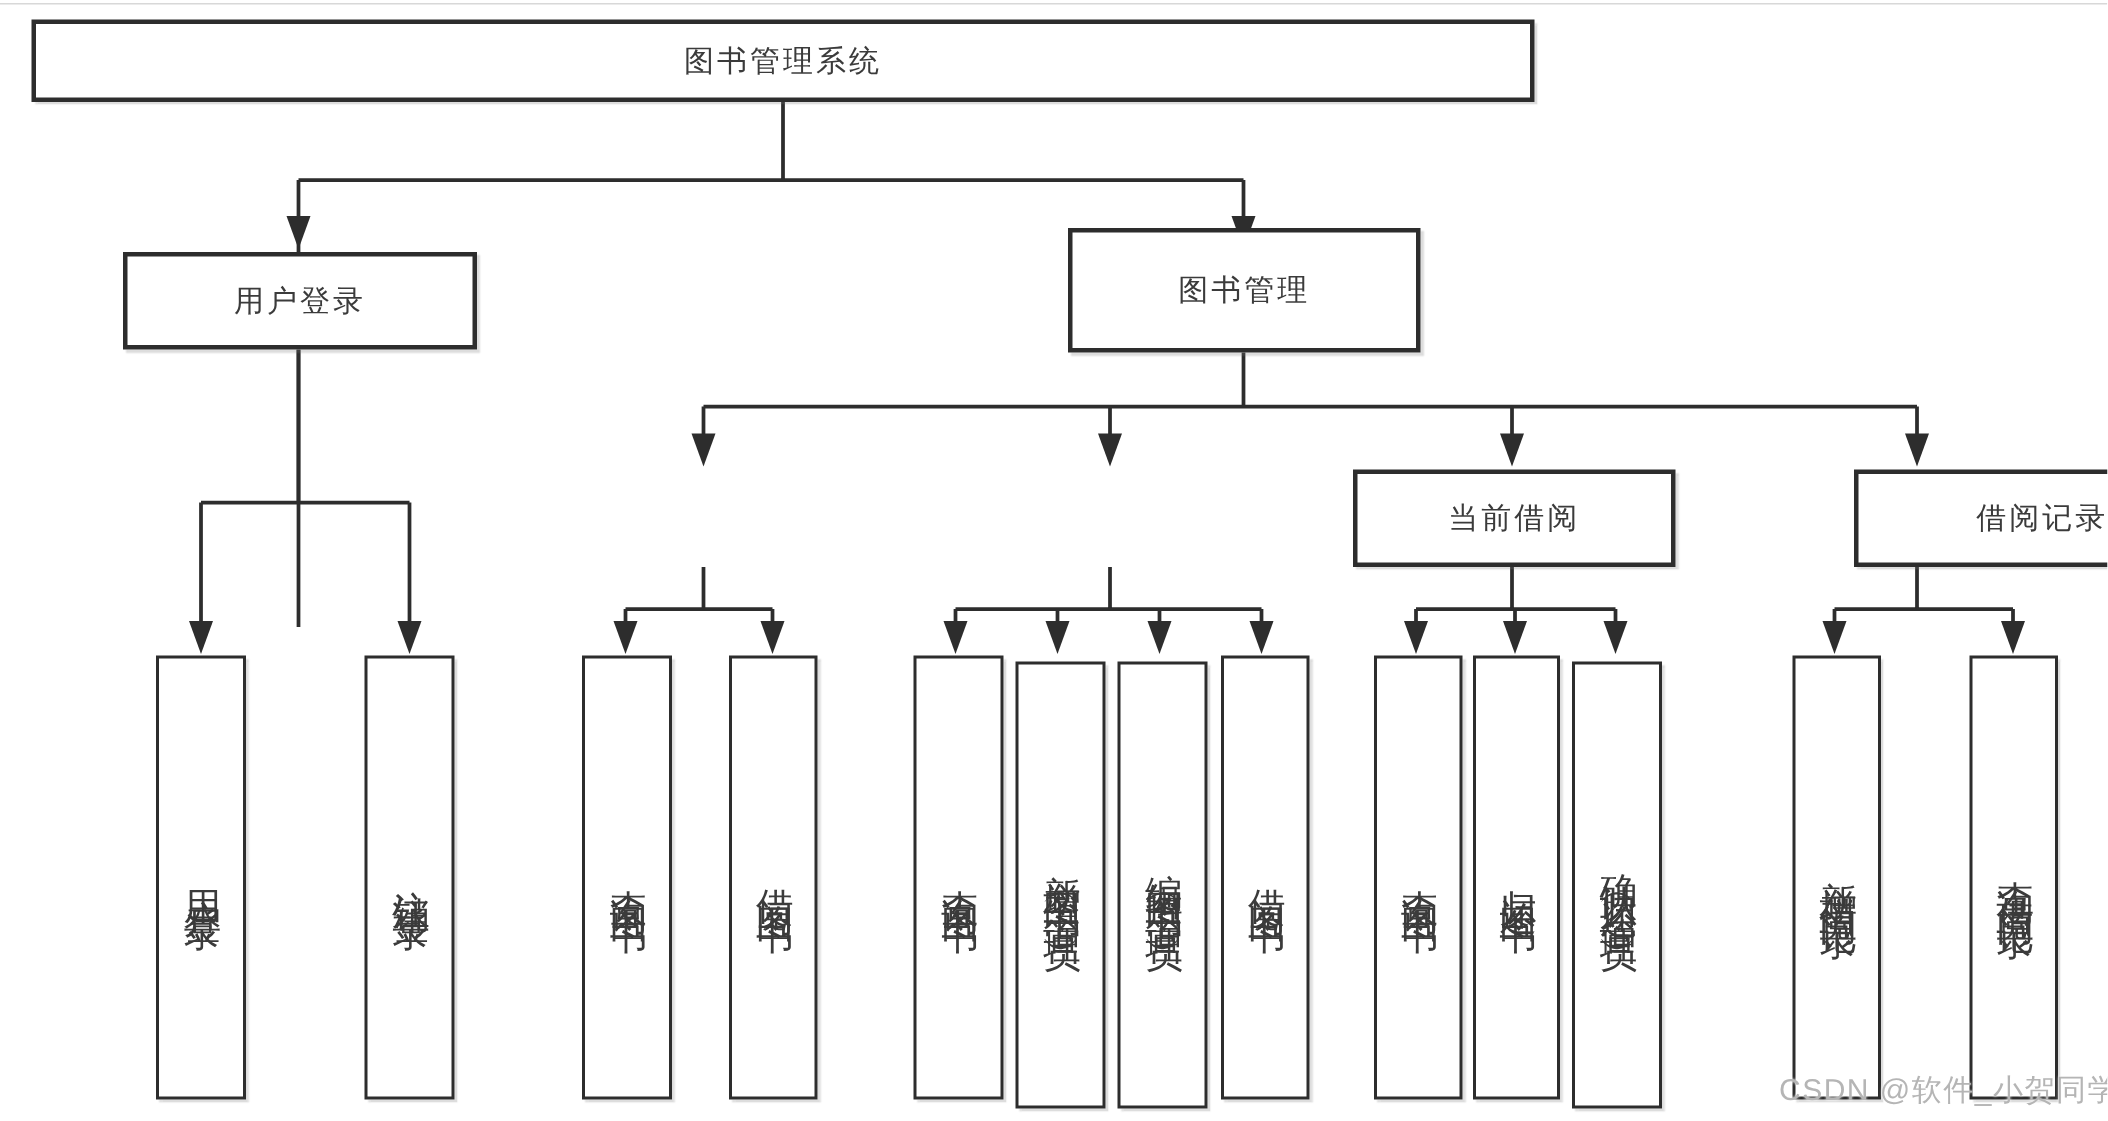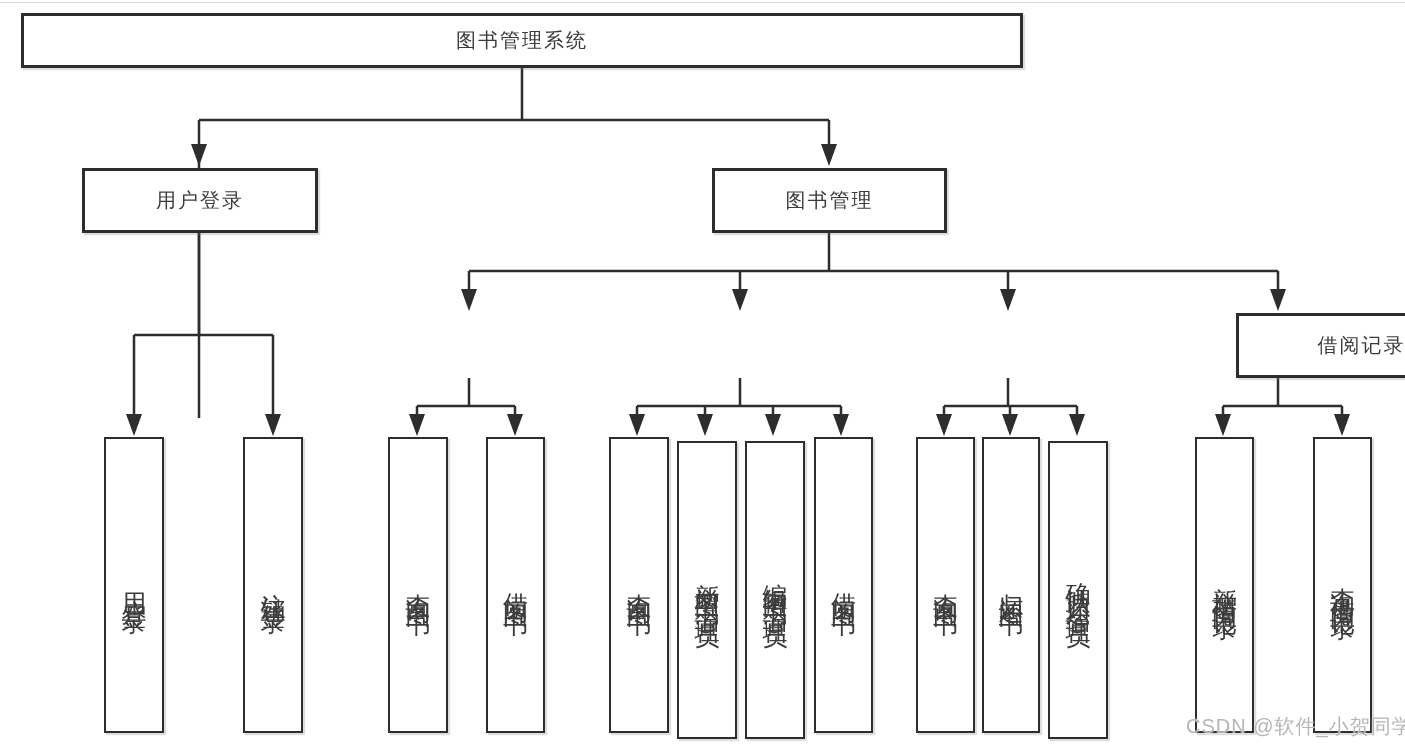--- a/index.html
+++ b/index.html
@@ -89,22 +89,23 @@
       <polygon points="1002,414 1018,414 1010,436"></polygon>
       <polygon points="1069,414 1085,414 1077,436"></polygon>
       <polygon points="1215,414 1231,414 1223,436"></polygon>
       <polygon points="1334,414 1350,414 1342,436"></polygon>
     </g>
   </svg>
 
   <div class="box h" style="left:21px;top:13px;width:1002px;height:55px">图书管理系统</div>
 
   <div class="box h" style="left:82px;top:168px;width:236px;height:65px">用户登录</div>
-  <div class="box h" style="left:712px;top:168px;width:235px;height:65px">图书管理</div>
+  <div class="box h" style="left:712px;top:152px;width:235px;height:83px">图书管理</div>
 
+  <div class="box h" style="left:902px;top:313px;width:215px;height:65px">当前借阅</div>
   <div class="box h" style="left:1236px;top:313px;width:251px;height:65px">借阅记录</div>
 
   <div class="box v" style="left:104px;top:437px;width:60px;height:296px">用户登录</div>
   <div class="box v" style="left:243px;top:437px;width:60px;height:296px">注销登录</div>
 
   <div class="box v" style="left:388px;top:437px;width:60px;height:296px">查询图书</div>
   <div class="box v" style="left:486px;top:437px;width:59px;height:296px">借阅图书</div>
 
   <div class="box v" style="left:609px;top:437px;width:60px;height:296px">查询图书</div>
   <div class="box v" style="left:677px;top:441px;width:60px;height:298px">新增图书（管理员）</div>

